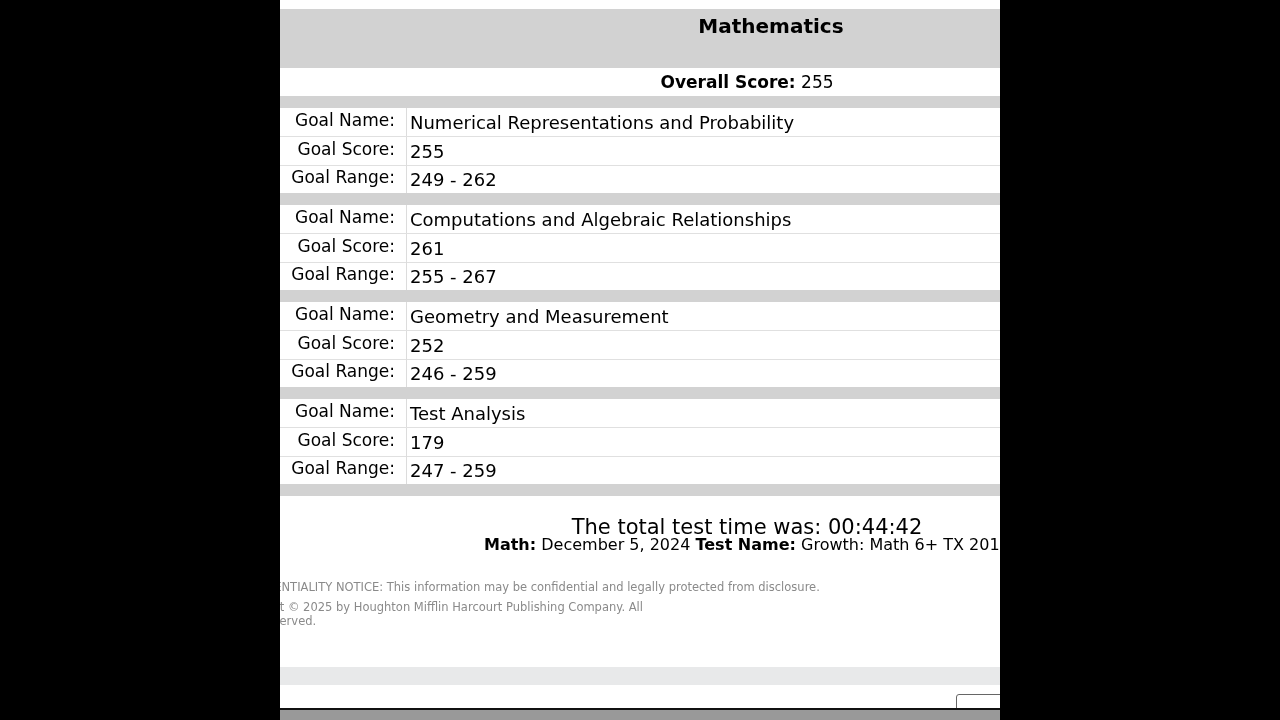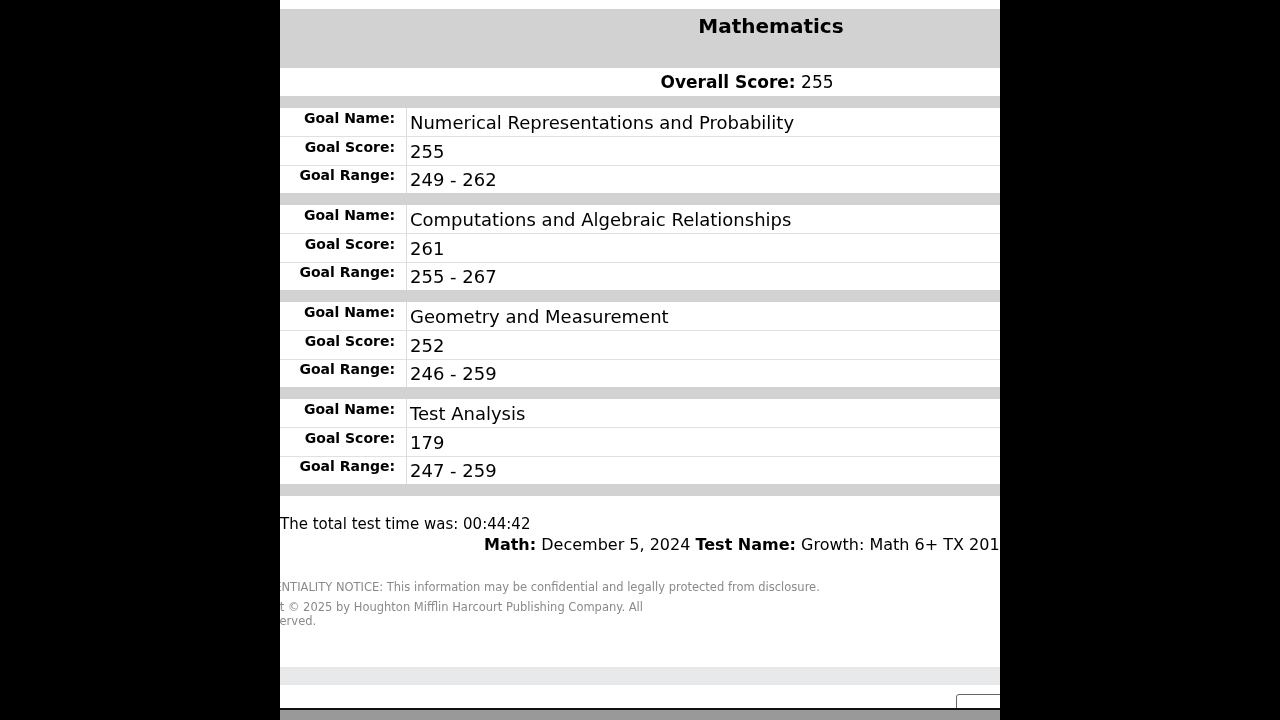--- a/index.html
+++ b/index.html
@@ -4,24 +4,24 @@
 <style>
   html, body { margin:0; padding:0; }
   body { width:1280px; height:720px; background:#000; position:relative; overflow:hidden; font-family:"DejaVu Sans", sans-serif; color:#000; }
   .page { position:absolute; left:280px; top:0; width:720px; height:720px; background:#fff; overflow:hidden; }
   .header { position:absolute; left:0; top:9px; width:720px; height:59px; background:#d2d2d2; }
   .subject { position:absolute; left:0; width:934px; text-align:center; top:14px; font-weight:bold; font-size:20px;margin-left:24px; }
   .course { position:absolute; left:0; width:934px; text-align:center; top:40px; font-size:20px; color:#111; }
   .overall { position:absolute; left:0; width:934px; text-align:center; top:72px; font-size:17px; }
   .band { position:absolute; left:0; width:720px; background:#d2d2d2; }
   .row { position:absolute; left:0; width:720px; height:28px; border-bottom:1px solid #e0e0e0; }
-  .lbl { position:absolute; right:605px; top:2px; font-weight:bold; font-size:14px; white-space:nowrap; }
+  .lbl { position:absolute; right:605px; top:2px; font-weight:normal; font-size:17px; white-space:nowrap; }
   .divider { position:absolute; left:126px; top:0; width:1px; height:100%; background:#dcdcdc; }
   .val { position:absolute; left:130px; top:4px; font-size:18px; white-space:nowrap; }
-  .time { position:absolute; left:0; width:934px; text-align:left; top:515px; font-size:15px; }
+  .time { position:absolute; left:0; width:934px; text-align:center; top:515px; font-size:21px; }
   .dateline { position:absolute; left:204px; top:535px; font-size:16px; white-space:nowrap; }
   .notice { position:absolute; left:-18px; top:580px; font-size:11.5px; color:#8a8a8a; white-space:nowrap; }
   .copy { position:absolute; left:-18px; top:600px; font-size:11.5px; color:#8a8a8a; line-height:14px; width:430px; }
   .bottomband { position:absolute; left:0; top:667px; width:720px; height:18px; background:#e8e9ea; }
   .taskbar { position:absolute; left:0; top:708px; width:720px; height:12px; background:#999; border-top:2px solid #111; }
   .btnedge { position:absolute; left:676px; top:694px; width:60px; height:20px; border:1px solid #666; border-radius:3px 0 0 0; background:#fff; }
 </style>
 </head>
 <body>
 

